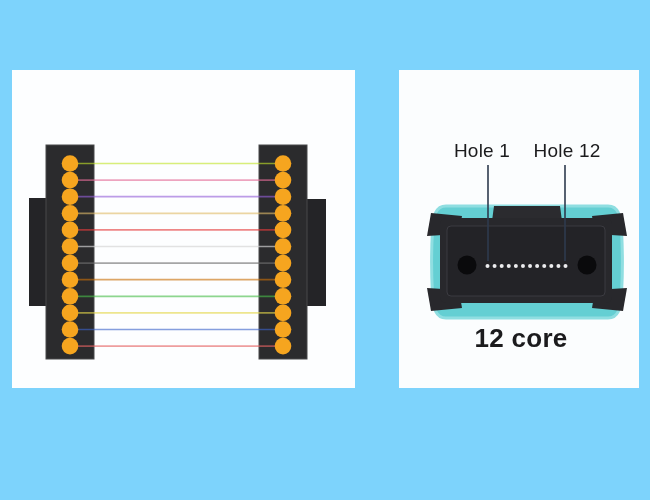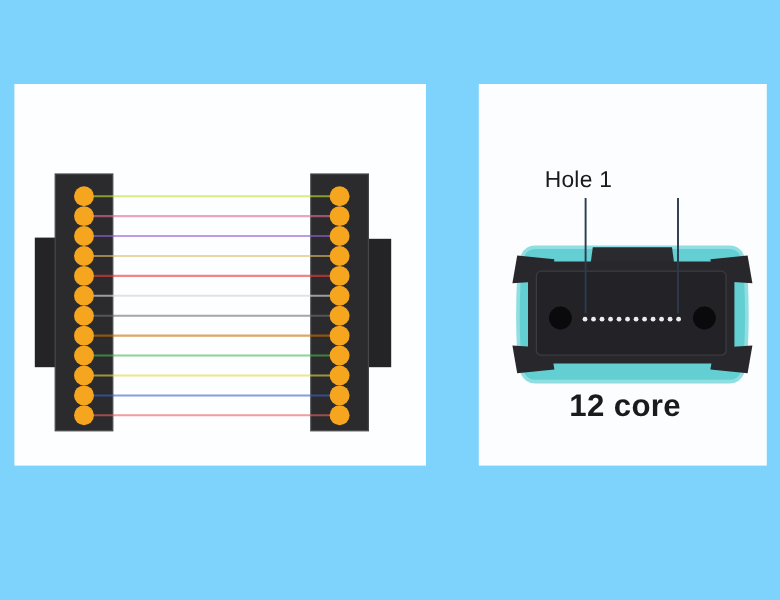--- a/index.html
+++ b/index.html
@@ -102,15 +102,16 @@
         <circle cx="544.2272727272727" cy="266" r="2" fill="#ececee"></circle>
         <circle cx="551.3181818181819" cy="266" r="2" fill="#ececee"></circle>
         <circle cx="558.4090909090909" cy="266" r="2" fill="#ececee"></circle>
         <circle cx="565.5" cy="266" r="2" fill="#ececee"></circle>
       </g>
     <line x1="488" y1="165" x2="488" y2="261" stroke-width="1.6" stroke="#2e3a4e"></line>
     <line x1="565" y1="165" x2="565" y2="261" stroke-width="1.6" stroke="#2e3a4e"></line>
   </svg>
 
   <div class="label hole1" style="color: rgb(27, 27, 29);">Hole 1</div>
+  <div class="label hole12" style="color: rgb(27, 27, 29);">Hole 12</div>
   <div class="caption" style="color: rgb(27, 27, 29);">12 core</div>
 
 </div>
 
 </body></html>

